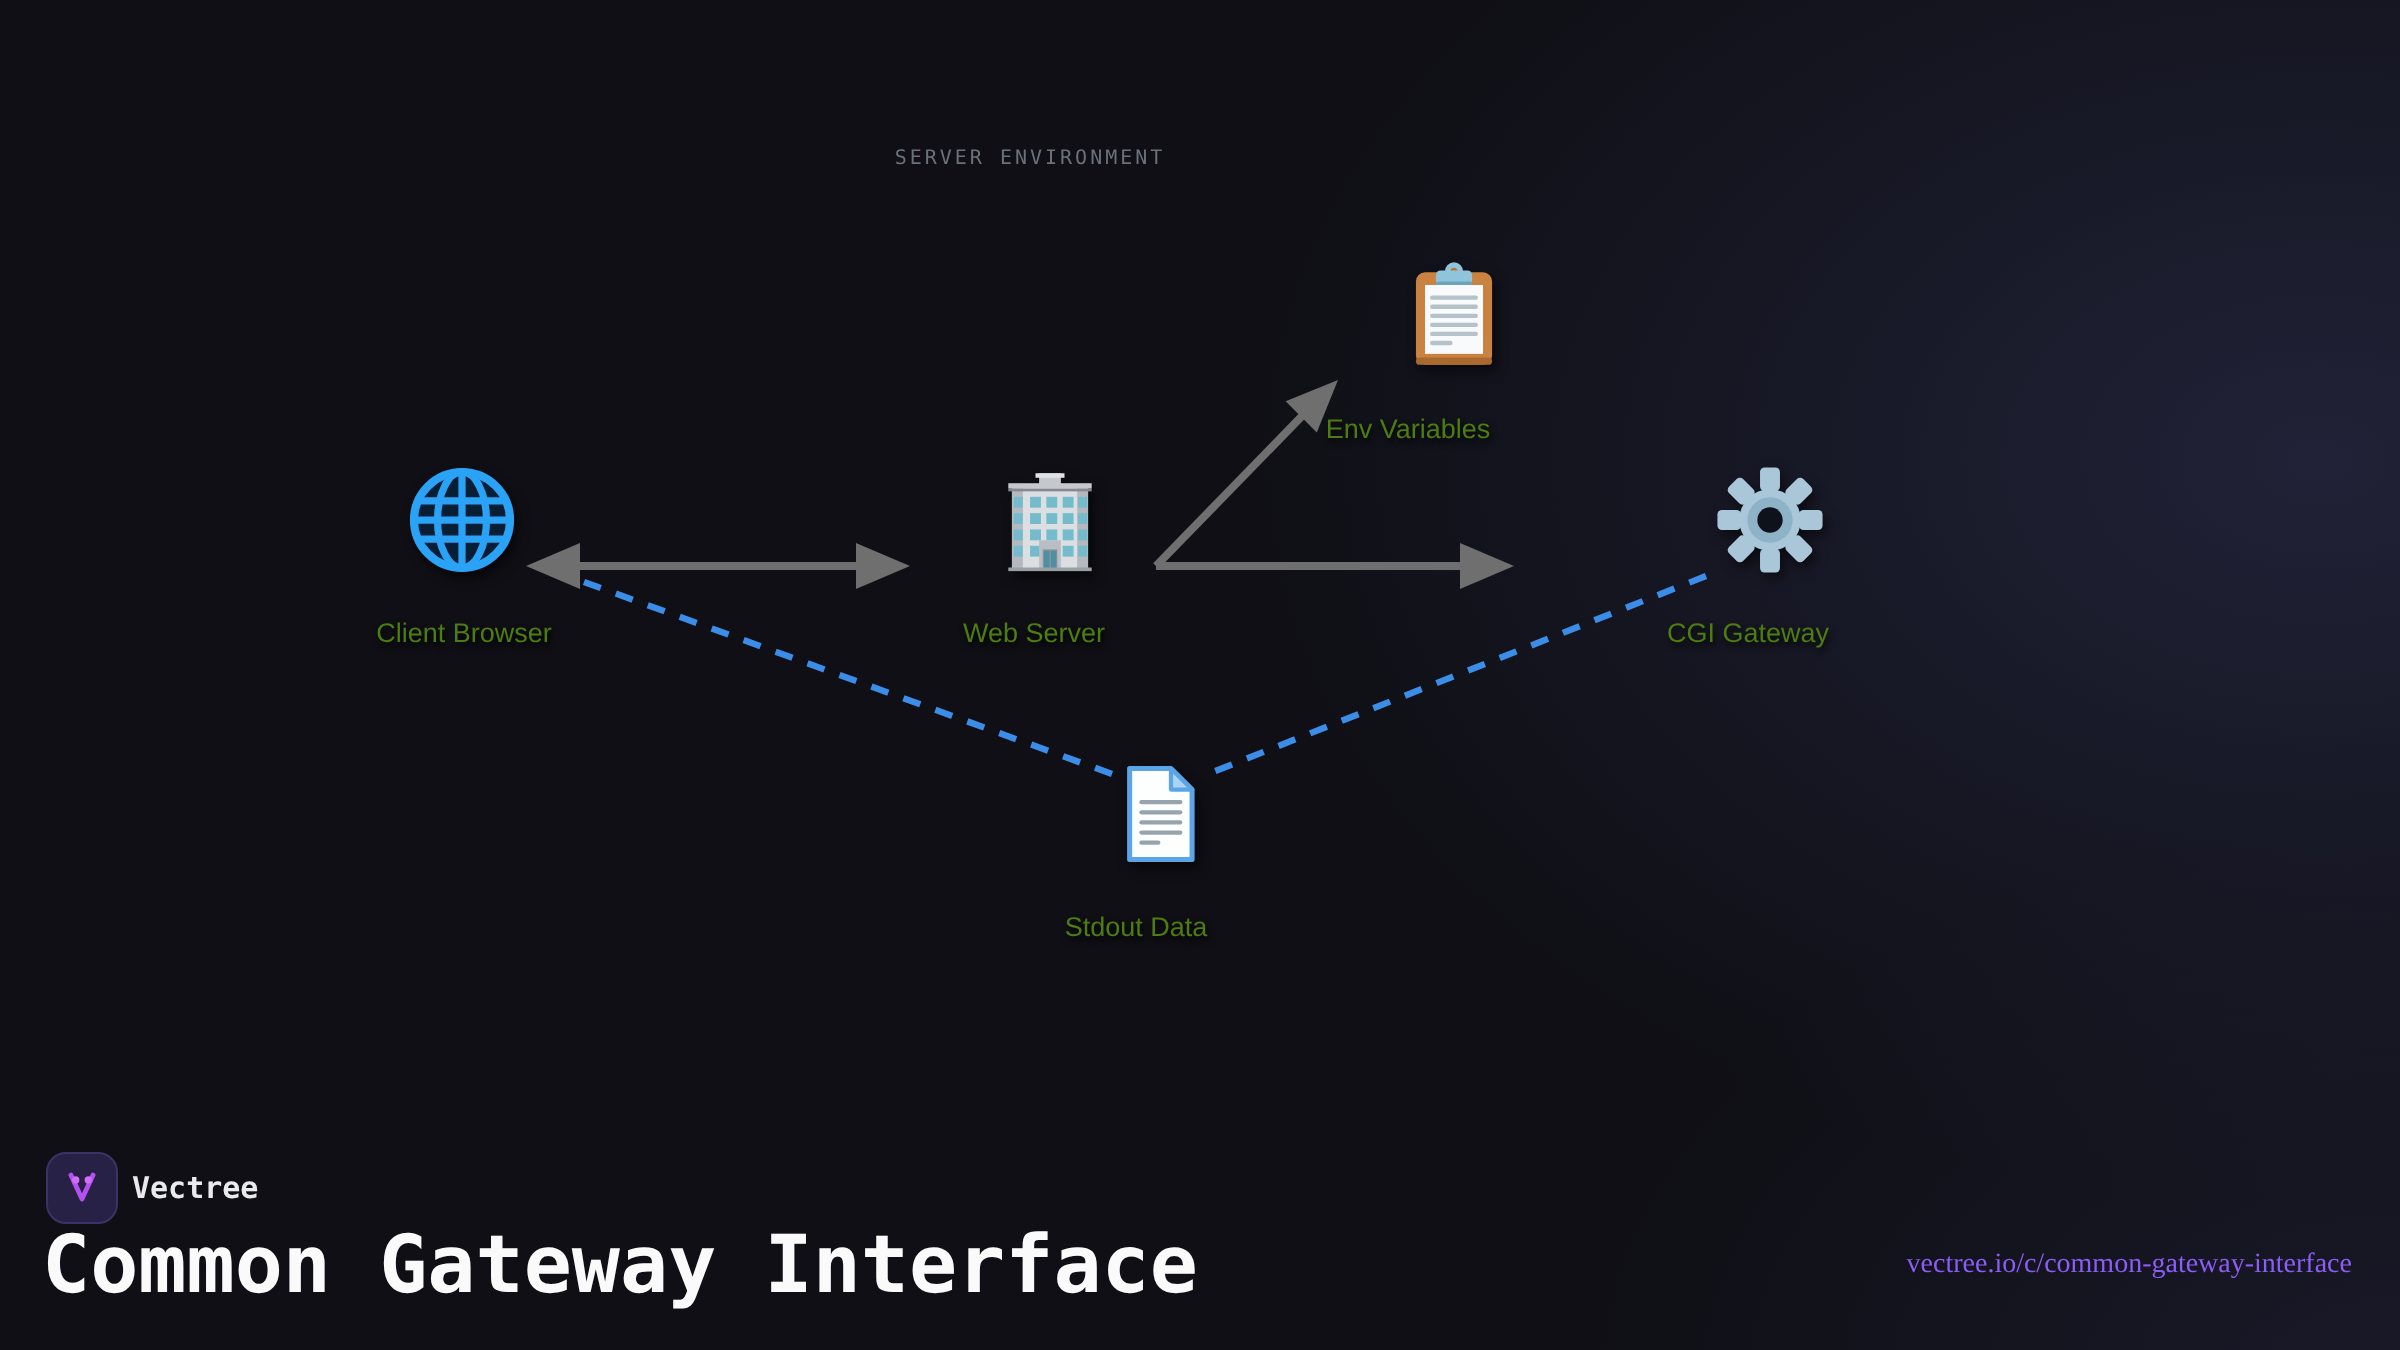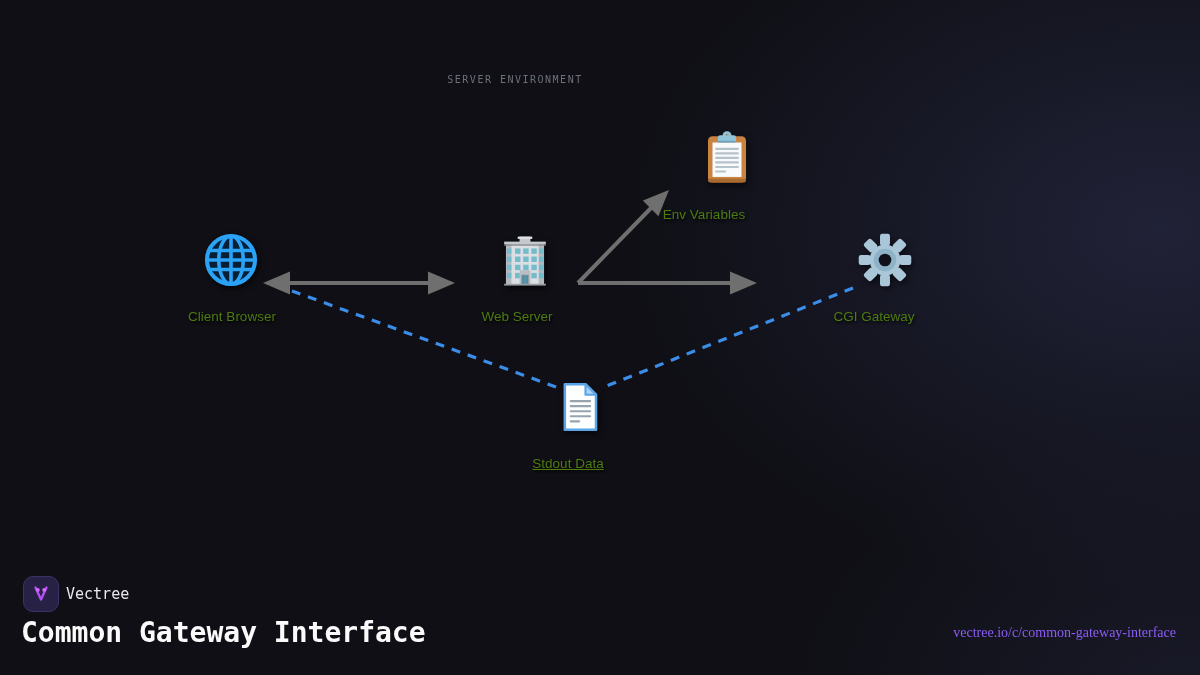--- a/index.html
+++ b/index.html
@@ -25,27 +25,27 @@
     font-size: 13.5px; color: #4d7c0f; white-space: nowrap;
     text-shadow: 1px 2px 3px rgba(0,0,0,.9);
   }
   .footer-logo {
     position: absolute; left: 23px; top: 576px; width: 36px; height: 36px;
     background: #262145; border: 1px solid #3b3368; border-radius: 10px;
     display: flex; align-items: center; justify-content: center;
   }
   .footer-brand {
     position: absolute; left: 66px; top: 584px;
-    font-family: "DejaVu Sans Mono", monospace; font-weight: normal;
+    font-family: "DejaVu Sans Mono", monospace; font-weight: bold;
     font-size: 15px; color: #e9eaee; line-height: 20px;
   }
   .footer-title {
     position: absolute; left: 21px; top: 610px;
     font-family: "DejaVu Sans Mono", monospace; font-weight: bold;
-    font-size: 28px; color: #fafafa; line-height: 46px; white-space: nowrap;
+    font-size: 40px; color: #fafafa; line-height: 46px; white-space: nowrap;
   }
   .footer-url {
     position: absolute; right: 24px; top: 625px;
     font-family: Liberation Serif, serif;
     font-size: 14px; color: #8b5cf6; white-space: nowrap;
   }
 </style>
 </head>
 <body>
 
@@ -175,21 +175,21 @@
     <path d="M38.5,5 V17.5 H51 Z" fill="#aad4f5" stroke="#5ba4e6" stroke-width="2.5" stroke-linejoin="round"></path>
     <g stroke="#97a4ad" stroke-width="2.5" stroke-linecap="round">
       <line x1="21" y1="25" x2="44" y2="25"></line>
       <line x1="21" y1="31" x2="44" y2="31"></line>
       <line x1="21" y1="37" x2="44" y2="37"></line>
       <line x1="21" y1="43" x2="44" y2="43"></line>
       <line x1="21" y1="49" x2="31" y2="49"></line>
     </g>
   </svg>
 </div>
-<div class="node-label" style="left:568px; top:456px;text-decoration:underline;">Stdout Data</div>
+<div class="node-label" style="left:568px; top:456px;">Stdout Data</div>
 
 <div class="footer-logo">
   <svg width="24" height="24" viewBox="0 0 26 26">
     <path d="M7,6 L13,19 L19,6" stroke="#b44ff2" stroke-width="2.6" fill="none" stroke-linecap="round" stroke-linejoin="round"></path>
     <circle cx="9.6" cy="8.6" r="2" fill="#d36bff"></circle>
     <circle cx="16.4" cy="8.6" r="2" fill="#d36bff"></circle>
   </svg>
 </div>
 <div class="footer-brand">Vectree</div>
 <div class="footer-title">Common Gateway Interface</div>

